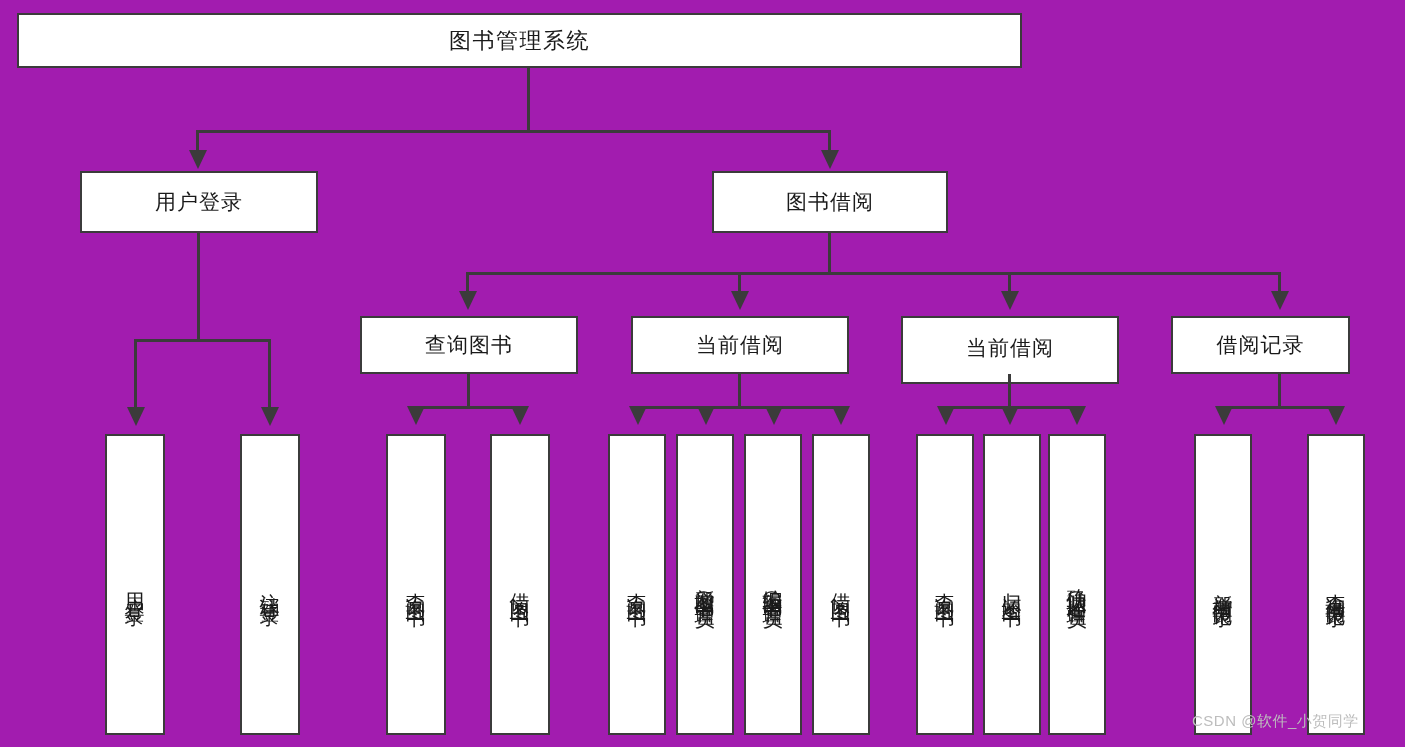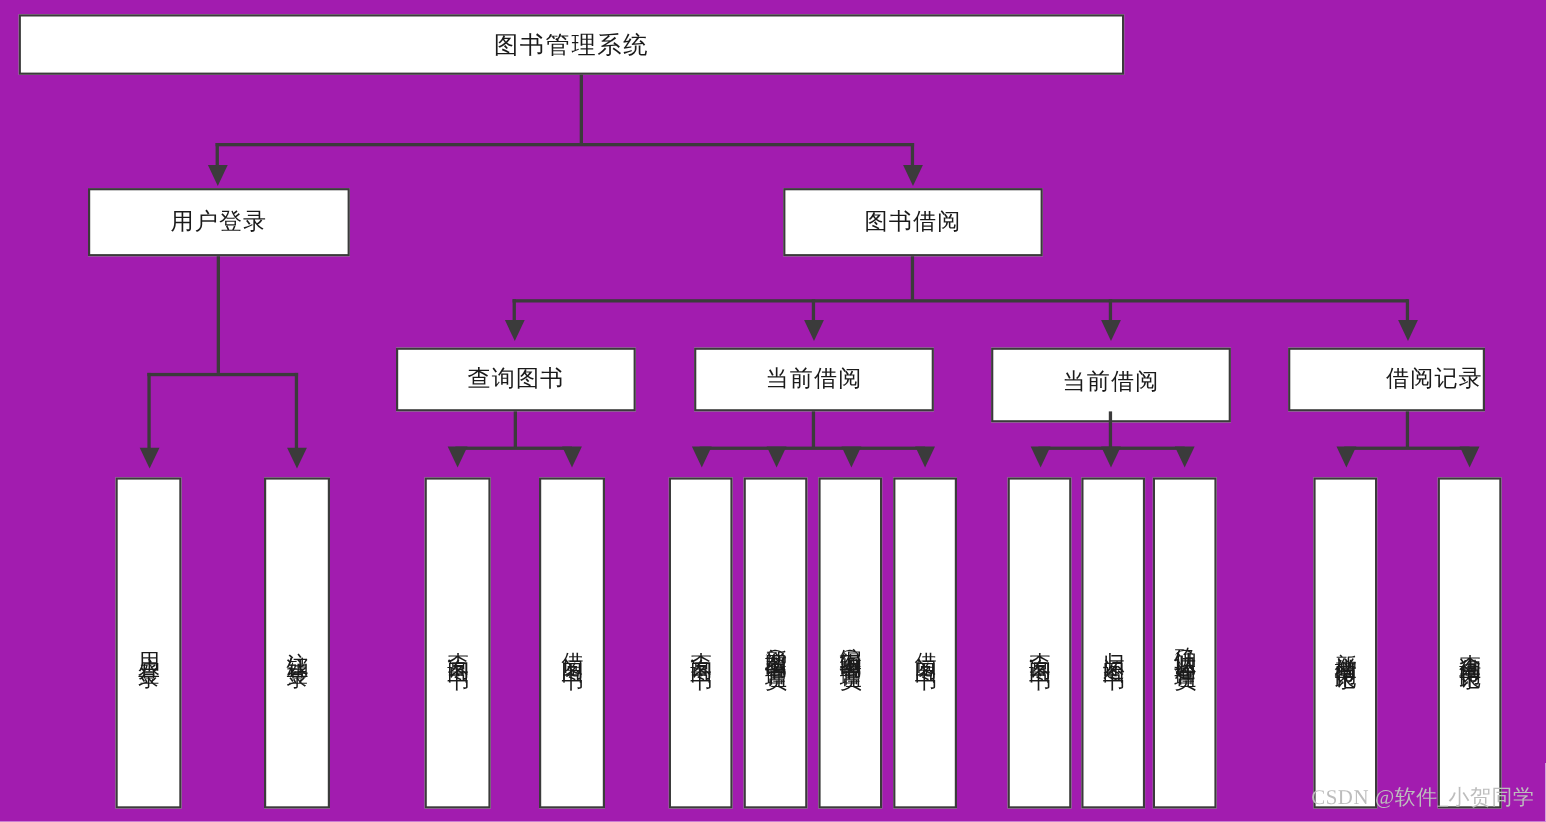--- a/index.html
+++ b/index.html
@@ -73,24 +73,23 @@
     position: absolute;
     width: 0;
     height: 0;
     border-left: 9px solid transparent;
     border-right: 9px solid transparent;
     border-top: 19px solid #3b3b3b;
   }
   .watermark {
     position: absolute;
     color: #bdbdbd;
-    font-size: 19px;
+    font-size: 15px;
     white-space: nowrap;
     letter-spacing: 0.5px;
-    font-family: Liberation Serif, serif;
   }
 </style>
 </head>
 <body>
 
 <div id="canvas">
 
   <div class="node root horiz" style="left:17px; top:13px; width:1005px; height:55px;">
     <span class="node-label">图书管理系统</span>
   </div>
@@ -132,21 +131,21 @@
 
   <div class="node horiz" style="left:360px; top:316px; width:218px; height:58px;">
     <span class="node-label">查询图书</span>
   </div>
   <div class="node horiz" style="left:631px; top:316px; width:218px; height:58px;">
     <span class="node-label">当前借阅</span>
   </div>
   <div class="node horiz" style="left:901px; top:316px; width:218px; height:68px;font-family:Liberation Mono, monospace;">
     <span class="node-label">当前借阅</span>
   </div>
-  <div class="node horiz" style="left:1171px; top:316px; width:179px; height:58px;justify-content:flex-end;">
+  <div class="node horiz" style="left:1171px; top:316px; width:179px; height:58px;">
     <span class="node-label">借阅记录</span>
   </div>
 
   <div class="vline" style="left:467px; top:374px; height:33px;"></div>
   <div class="hline" style="left:414px; top:406px; width:106px;"></div>
   <div class="arrow" style="left:407px; top:406px;"></div>
   <div class="arrow" style="left:511px; top:406px;"></div>
 
   <div class="vline" style="left:738px; top:374px; height:33px;"></div>
   <div class="hline" style="left:636px; top:406px; width:205px;"></div>

